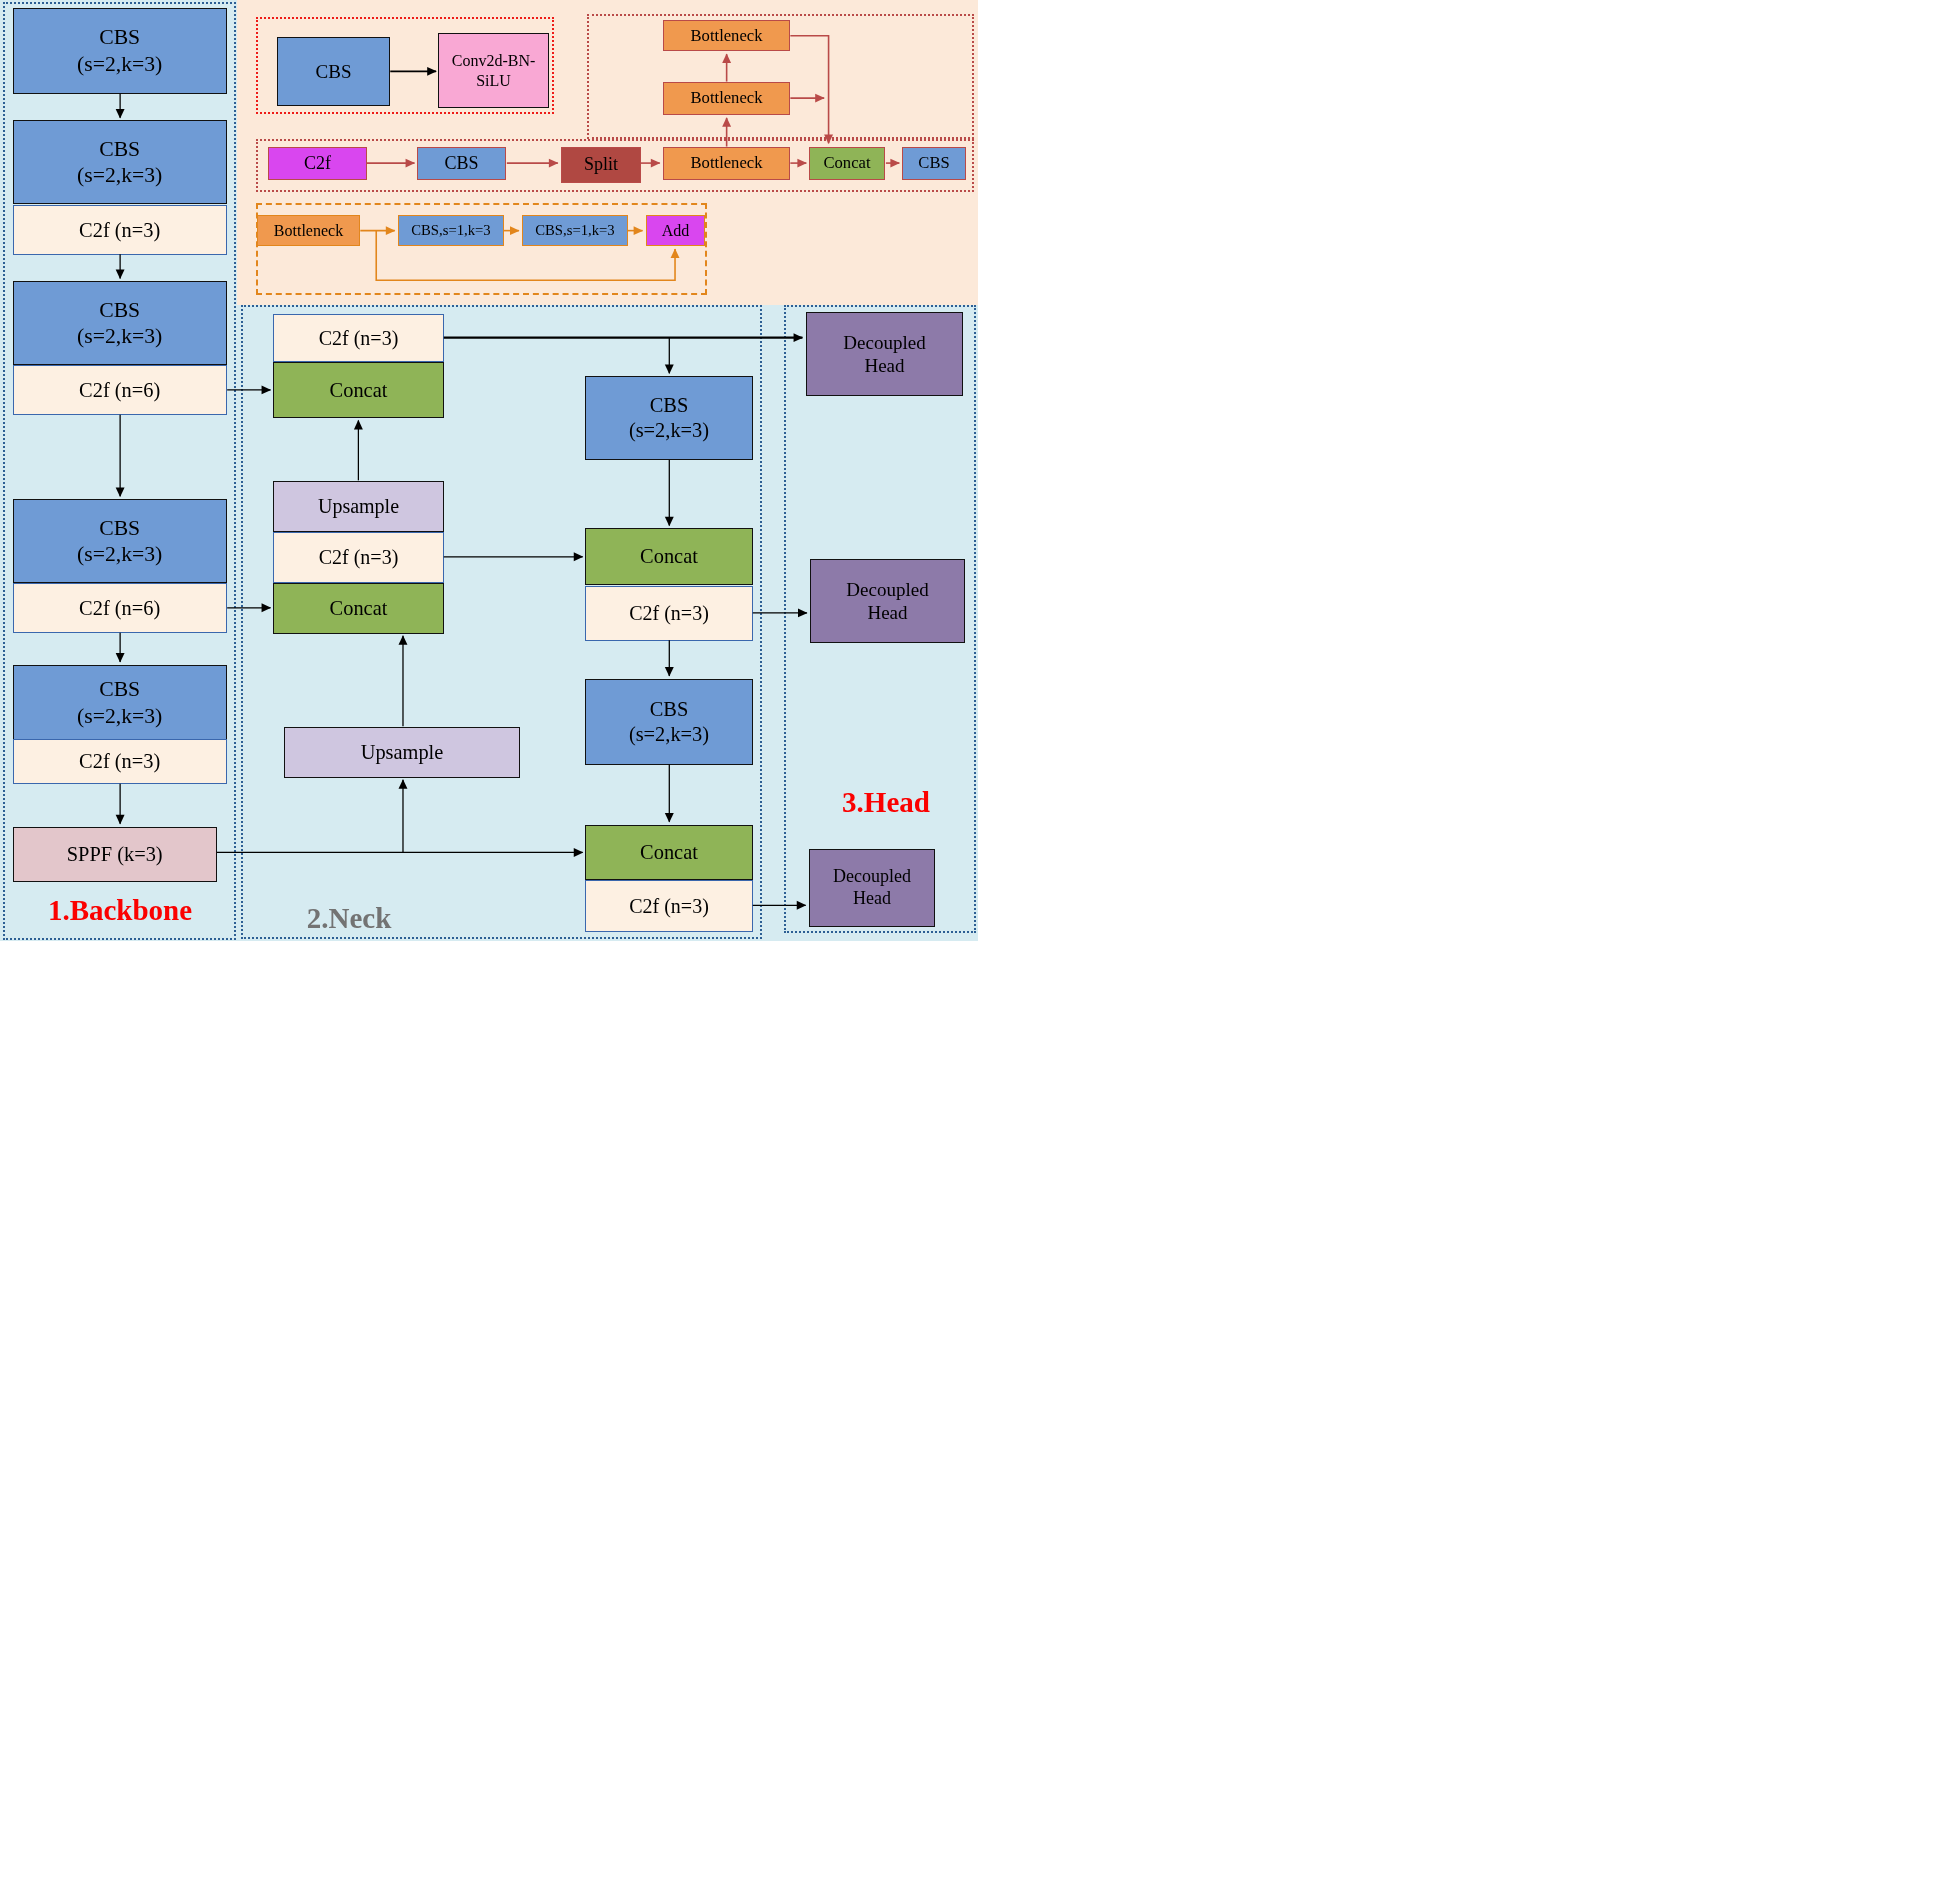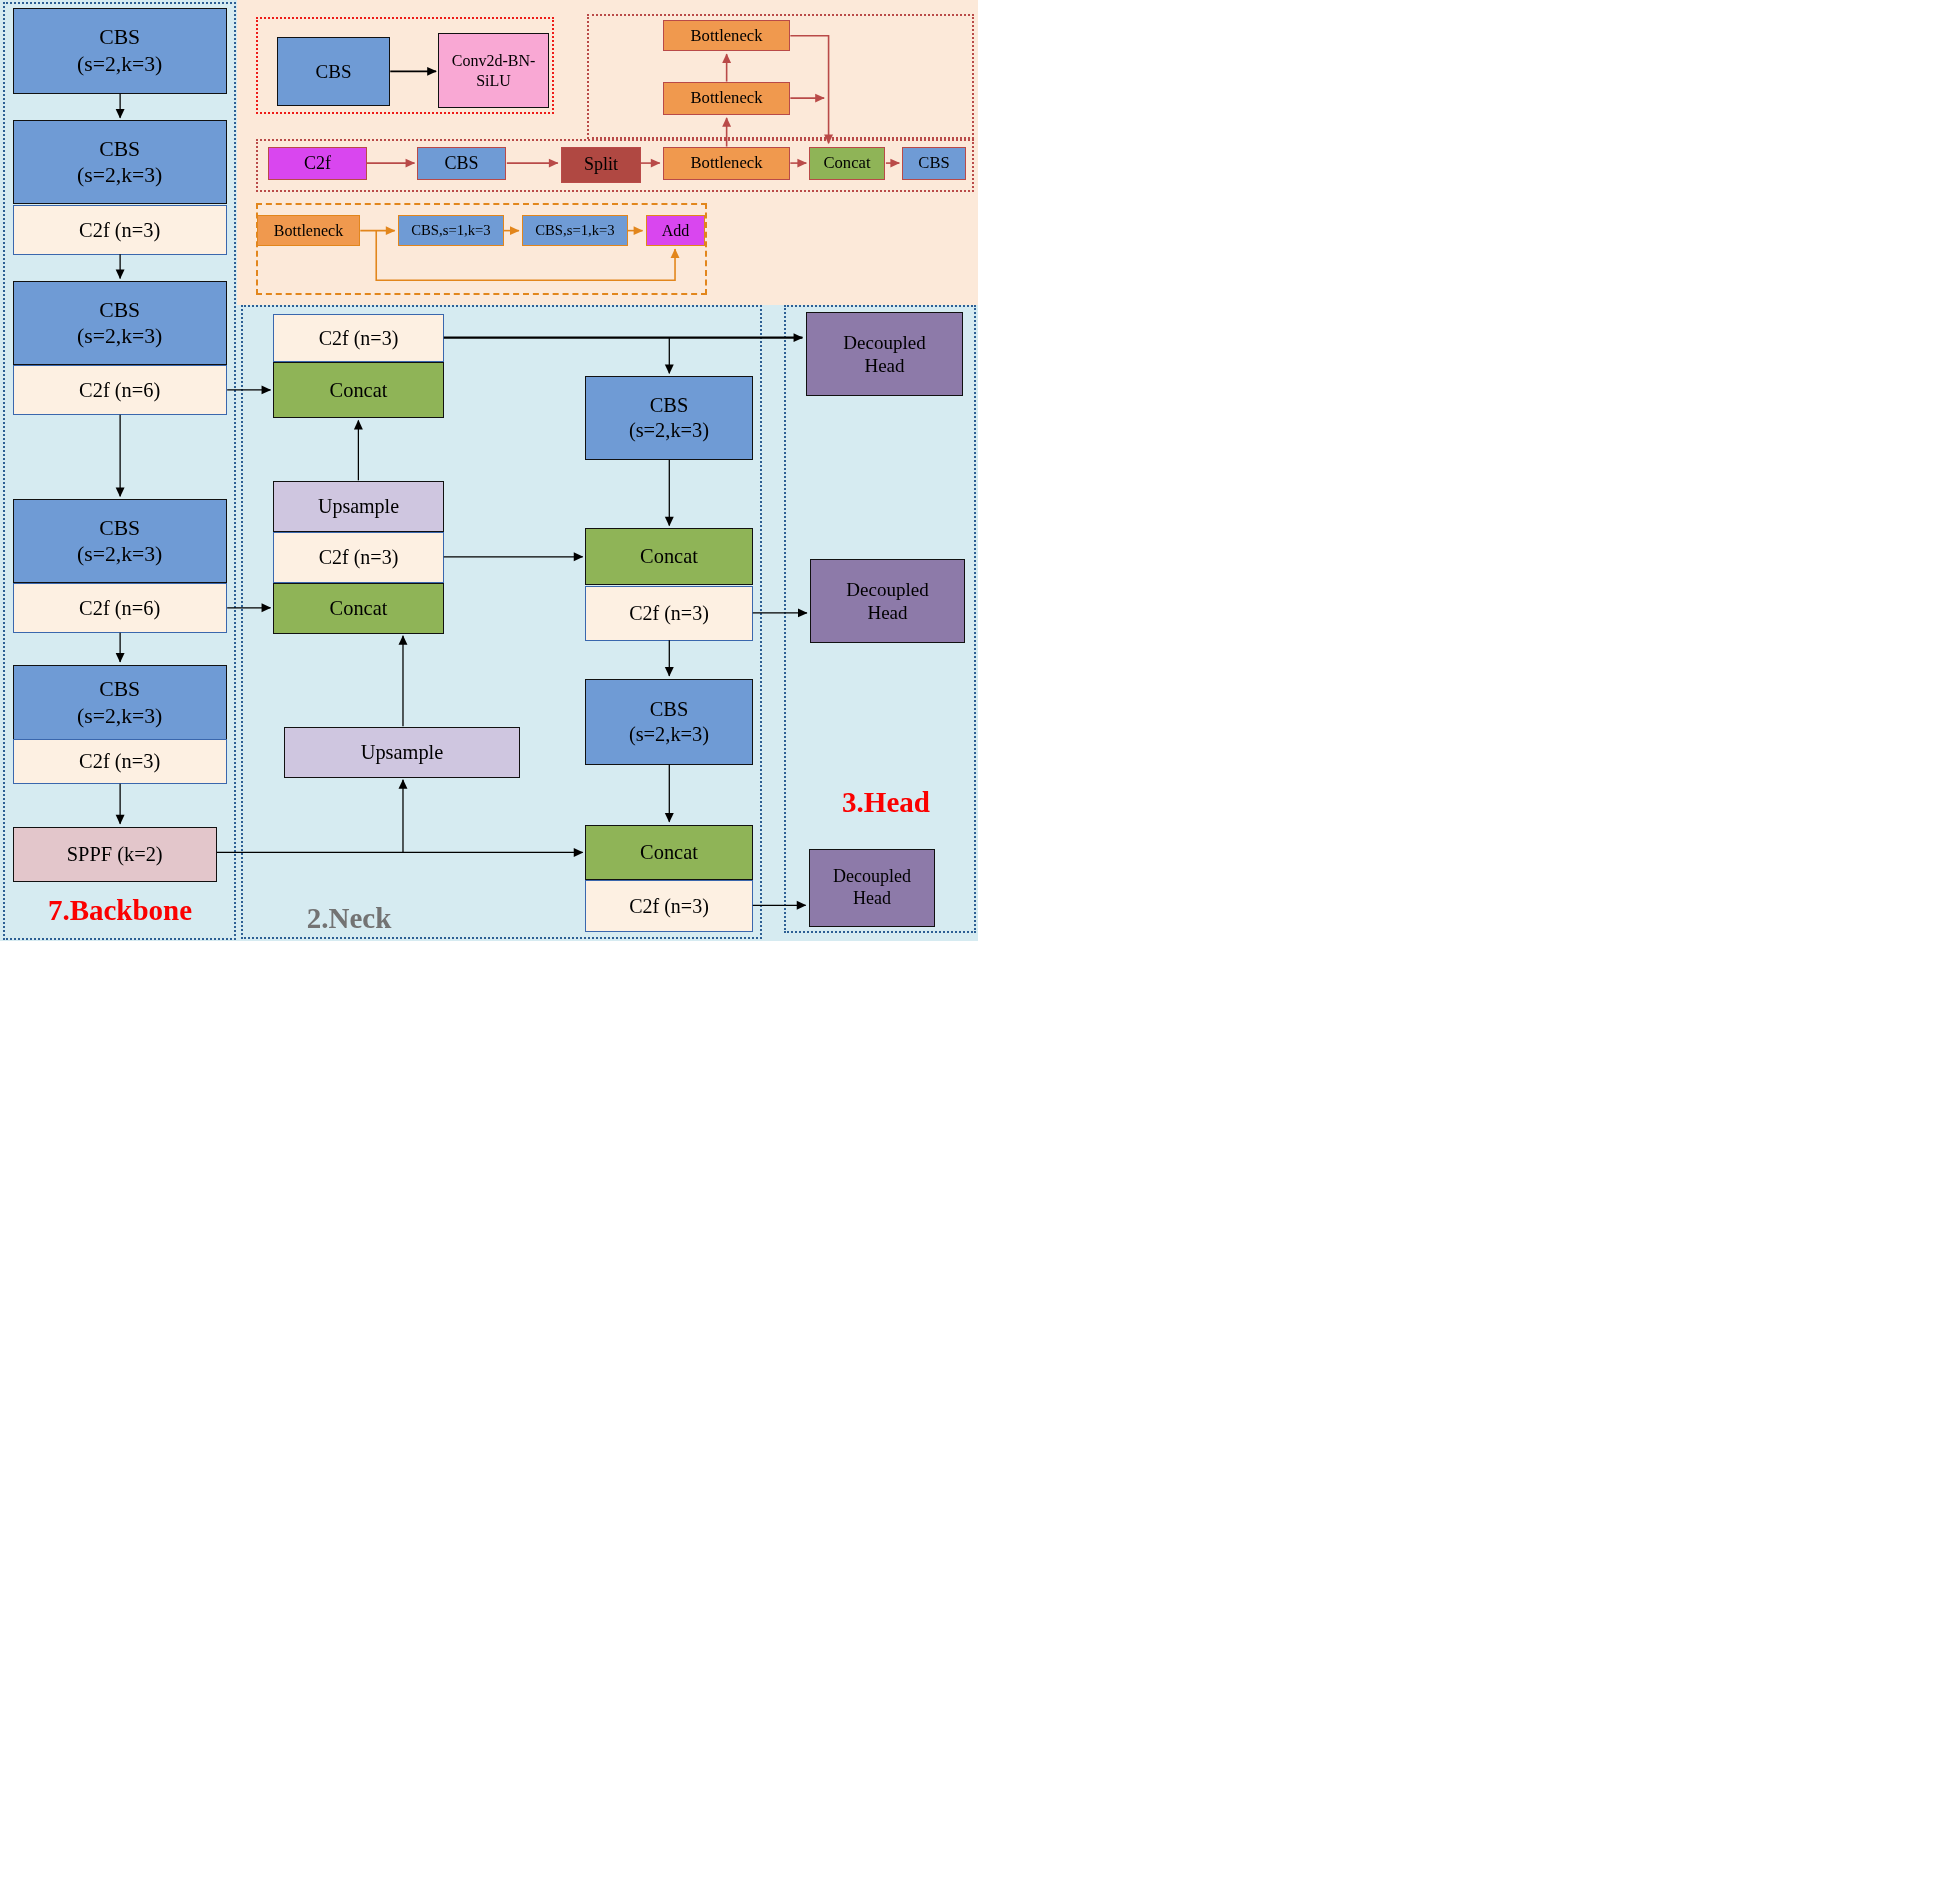--- a/index.html
+++ b/index.html
@@ -52,21 +52,21 @@
       <span>C2f  (n=6)</span>
     </div>
     <div class="node" style="left: 12.7px; top: 665px; width: 214px; height: 75px; background: rgb(111, 155, 213); border: 1.3px solid rgb(17, 17, 17); font-size: 21.7px;">
       <span>CBS</span>
       <span>(s=2,k=3)</span>
     </div>
     <div class="node" style="left: 12.7px; top: 739px; width: 214px; height: 45px; background: rgb(253, 240, 226); border: 1.3px solid rgb(58, 103, 173); font-size: 20.4px;">
       <span>C2f  (n=3)</span>
     </div>
     <div class="node" style="left: 12.7px; top: 827px; width: 204px; height: 55px; background: rgb(227, 198, 203); border: 1.3px solid rgb(17, 17, 17); font-size: 20.4px;">
-      <span>SPPF  (k=2)</span>
+      <span>SPPF  (k=3)</span>
     </div>
     <div class="node" style="left: 277px; top: 37px; width: 113px; height: 69px; background: rgb(111, 155, 213); border: 1.3px solid rgb(17, 17, 17); font-size: 19px;">
       <span>CBS</span>
     </div>
     <div class="node" style="left: 438px; top: 33px; width: 111px; height: 75px; background: #f9a8d4; border: 1.3px solid rgb(17, 17, 17); font-size: 16px;">
       <span>Conv2d-BN-</span>
       <span>SiLU</span>
     </div>
     <div class="node" style="left: 268px; top: 147px; width: 99px; height: 33px; background: #d946ef; border: 1.3px solid rgb(185, 74, 72); font-size: 18px;">
       <span>C2f</span>
@@ -147,21 +147,21 @@
       <span>Head</span>
     </div>
     <div class="node" style="left: 810px; top: 559px; width: 155px; height: 84px; background: rgb(141, 122, 169); border: 1.3px solid rgb(17, 17, 17); font-size: 19px;">
       <span>Decoupled</span>
       <span>Head</span>
     </div>
     <div class="node" style="left: 809px; top: 849px; width: 126px; height: 78px; background: rgb(141, 122, 169); border: 1.3px solid rgb(17, 17, 17); font-size: 18px;">
       <span>Decoupled</span>
       <span>Head</span>
     </div>
-    <div class="lbl" style="left: 120px; top: 910px; font-size: 29px; color: rgb(251, 1, 0);">7.Backbone</div>
+    <div class="lbl" style="left: 120px; top: 910px; font-size: 29px; color: rgb(251, 1, 0);">1.Backbone</div>
     <div class="lbl" style="left: 349px; top: 918px; font-size: 29px; color: #737373;">2.Neck</div>
     <div class="lbl" style="left: 886px; top: 802px; font-size: 29px; color: rgb(251, 1, 0);">3.Head</div>
     <svg id="wires" width="978" height="941" viewBox="0 0 1534 1477">
       <defs>
         <marker id="ah-black" markerUnits="userSpaceOnUse" markerWidth="18" markerHeight="16" refX="15" refY="8" orient="auto">
           <path d="M1,1 L16,8 L1,15 Z" fill="#000000"></path>
         </marker>
         <marker id="ah-brick" markerUnits="userSpaceOnUse" markerWidth="18" markerHeight="16" refX="15" refY="8" orient="auto">
           <path d="M1,1 L16,8 L1,15 Z" fill="#b94a48"></path>
         </marker>

